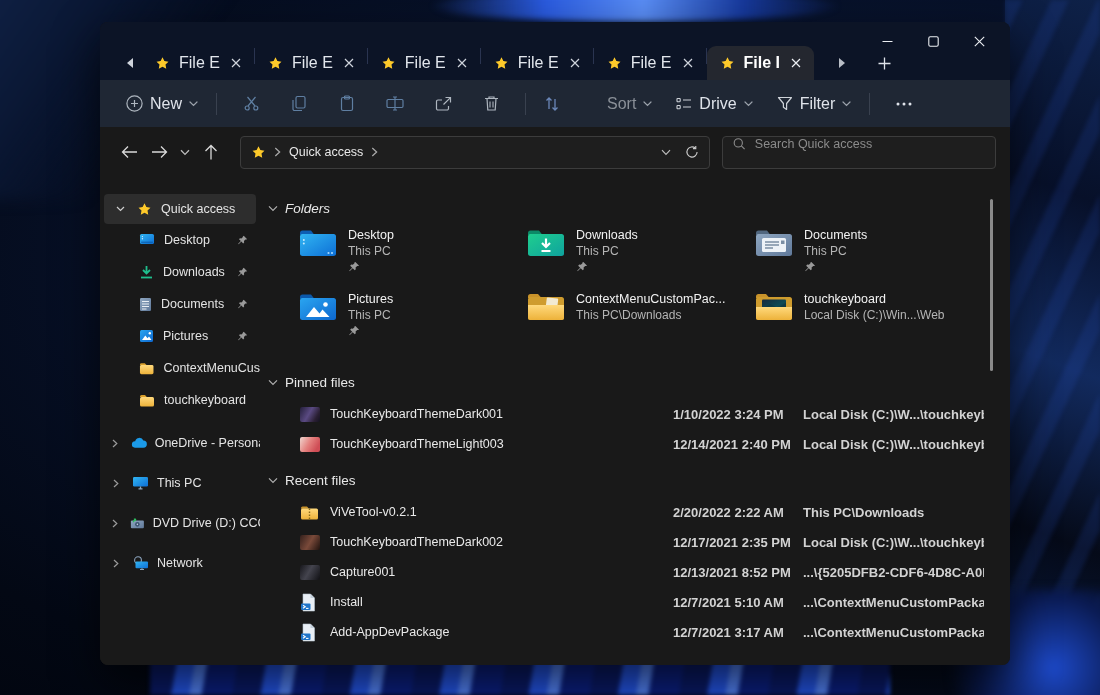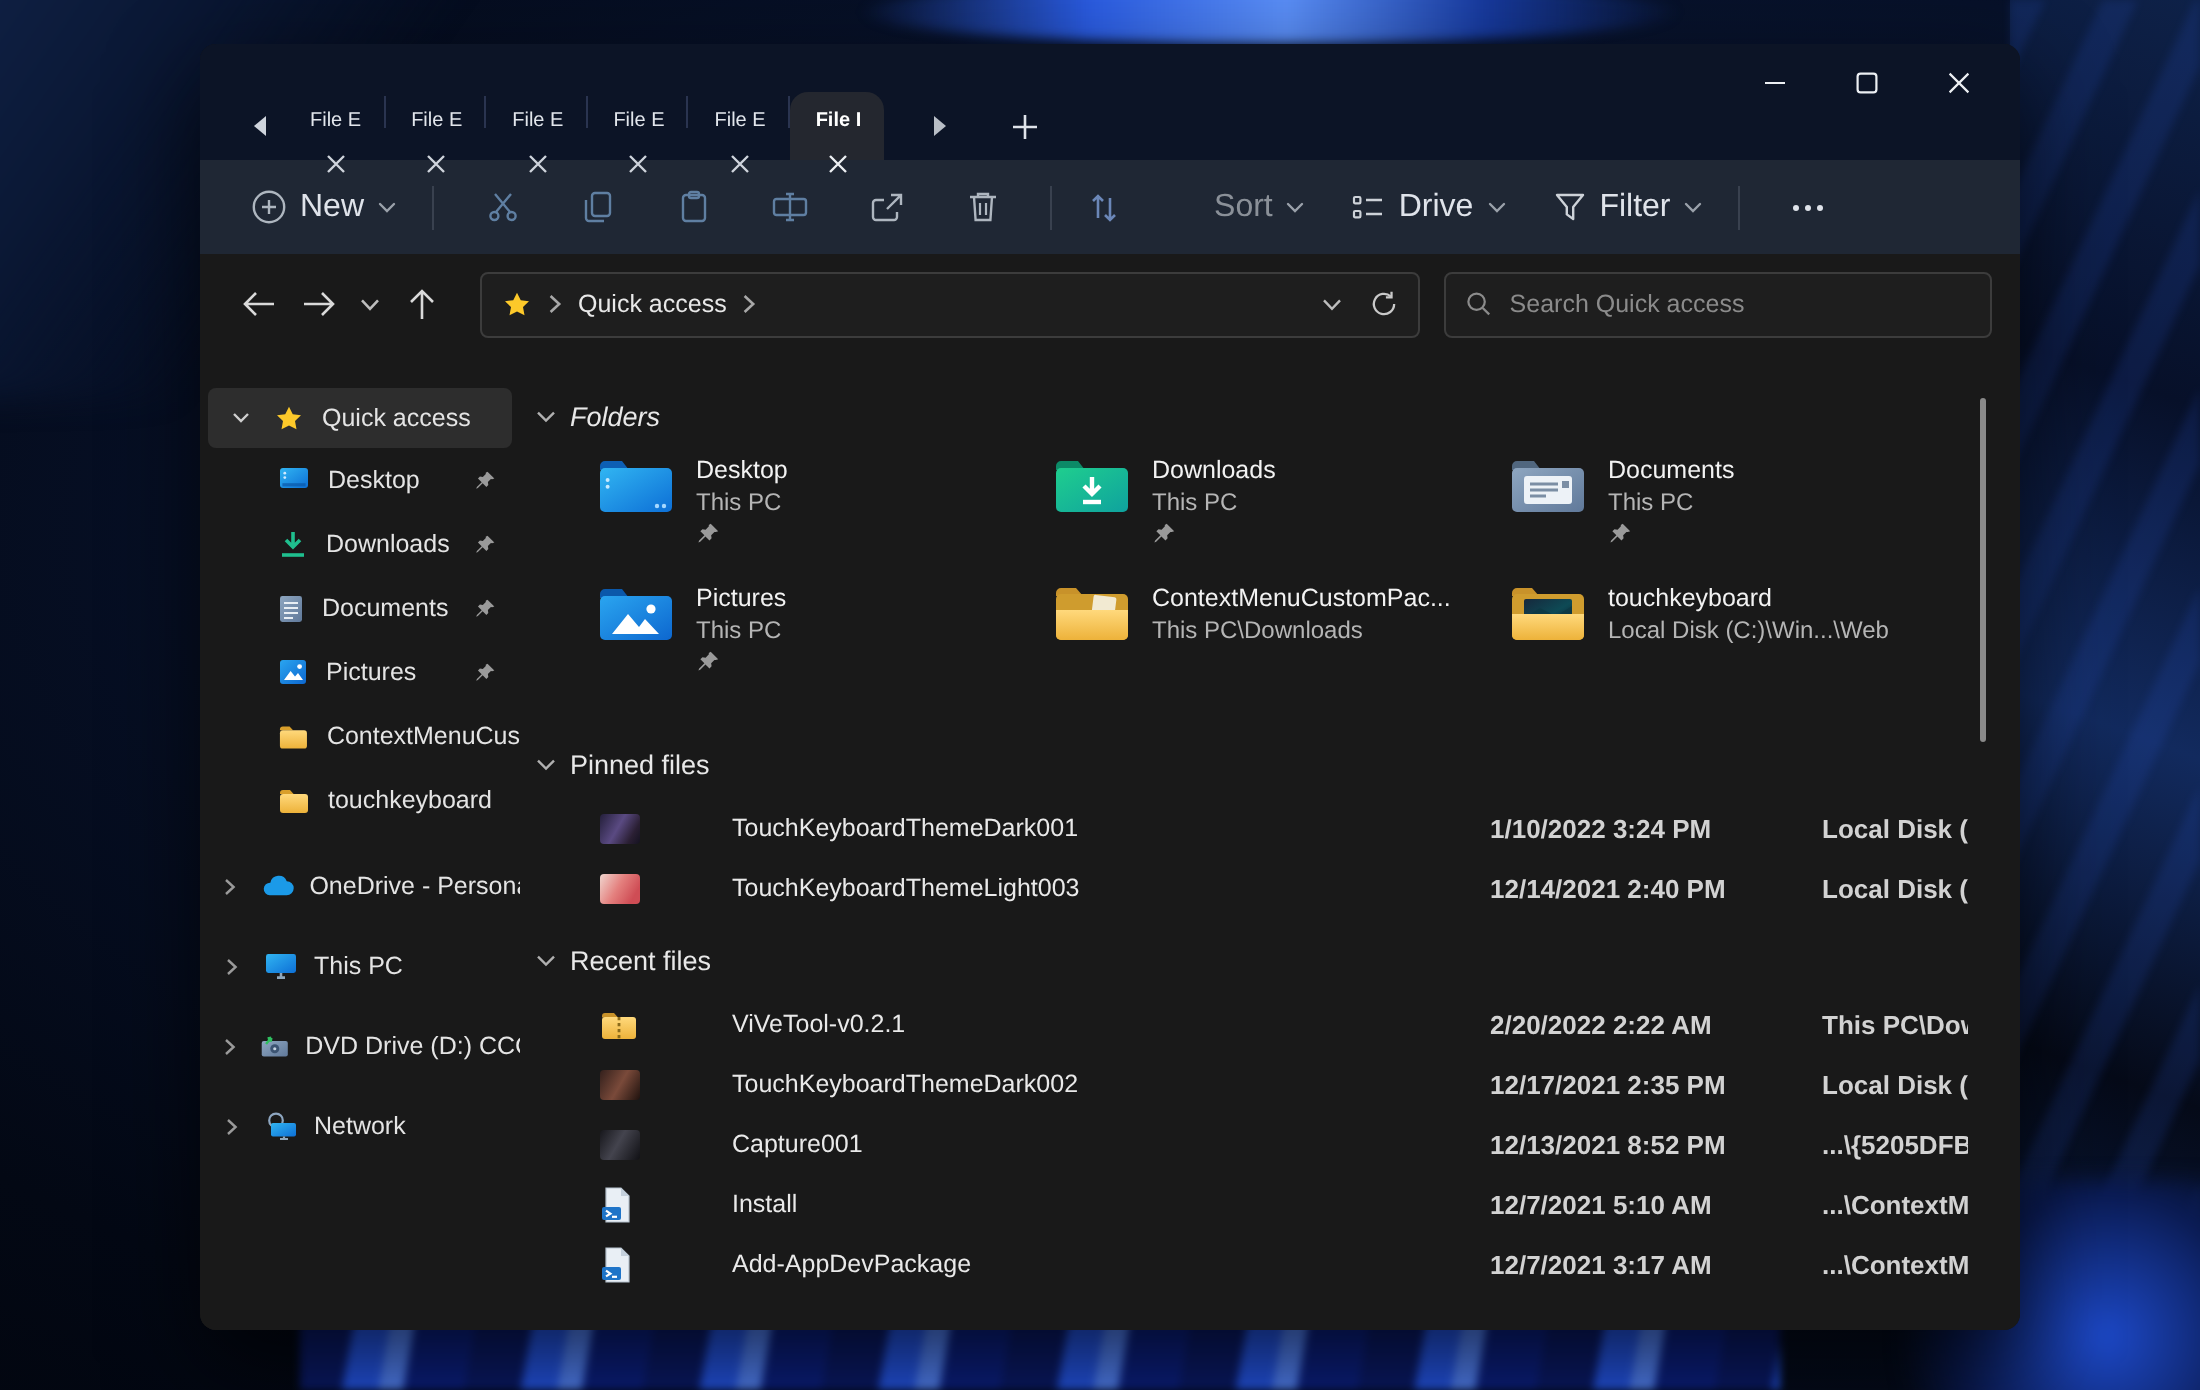--- a/index.html
+++ b/index.html
@@ -26,21 +26,21 @@
   
   .window { position:absolute; left:100px; top:22px; width:910px; height:643px;
     border-radius:8px; overflow:hidden; background:#191919;
     box-shadow:0 18px 45px rgba(0,0,0,.65); display:flex; flex-direction:column; }
 
   
   .tabbar { height:58px; background:#0c1426; position:relative; flex:none;
     display:flex; align-items:flex-end; padding-left:18px; }
   .tab-scroll { width:24px; height:34px; display:flex; align-items:center; justify-content:center; color:#cfd4dc; }
   .tab { height:34px; display:flex; align-items:center; gap:9px; padding:0 11px 0 13px;
-    color:#e2e6ec; font-size:10px; cursor:default;flex-direction:column; }
+    color:#e2e6ec; font-size:16px; cursor:default; }
   .tab .tab-close { display:flex; color:#cfd4dc; padding:2px; }
   .tab.active { background:#24272f; border-radius:9px 9px 0 0; font-weight:bold; color:#fff; }
   .tab-sep { width:1px; height:16px; background:#2a3450; align-self:center; margin-top:10px; }
   .newtab-btn { width:26px; height:26px; margin-left:18px; margin-bottom:4px;
     display:flex; align-items:center; justify-content:center; color:#dfe3ea; }
   .win-controls { position:absolute; top:4px; right:8px; display:flex; }
   .win-btn { width:46px; height:30px; display:flex; align-items:center; justify-content:center; color:#eceff3; }
 
   
   .toolbar { height:47px; background:#1f2734; flex:none; display:flex; align-items:center;
@@ -55,21 +55,21 @@
 
   
   .navrow { height:50px; background:#191919; flex:none; display:flex; align-items:center; padding:0 14px; }
   .nav-btn { width:30px; height:30px; display:flex; align-items:center; justify-content:center; color:#d9d9d9; }
   .nav-btn.small { width:22px; }
   .addressbox { width:470px; height:33px; margin-left:14px; background:#1e1e1e;
     border:1px solid #3c3c3c; border-radius:4px; display:flex; align-items:center;
     padding:0 10px; gap:8px; color:#e8e8e8; font-size:12.5px; }
   .addr-spacer { flex:1; }
   .searchbox { width:274px; height:33px; margin-left:auto; background:#1e1e1e;
-    border:1px solid #3c3c3c; border-radius:4px; display:flex; align-items:center;
+    border:1px solid #3c3c3c; border-radius:4px; display:flex; align-items:flex-start;
     padding:0 10px; gap:9px; }
   .searchbox input { background:transparent; border:none; outline:none; color:#c9c9c9;
     font-size:12.5px; width:100%; font-family:"Liberation Sans",sans-serif; }
   .searchbox input::placeholder { color:#8b8b8b; }
 
   
   .winbody { flex:1; display:flex; min-height:0; position:relative; background:#191919; }
 
   
   .sidebar { width:160px; flex:none; padding-top:17px; font-size:12.5px; color:#e4e4e4; overflow:hidden; }
@@ -91,21 +91,21 @@
 
   .tiles { margin-top:6px; display:grid; grid-template-columns:repeat(3,228px); grid-auto-rows:64px; padding-left:30px; }
   .tile { display:flex; gap:10px; align-items:flex-start; padding-top:2px; }
   .tile-icon { flex:none; width:40px; height:32px; display:flex; }
   .tile-name { color:#f2f2f2; line-height:16px; white-space:nowrap; }
   .tile-loc  { color:#b5b5b5; font-size:12px; line-height:16px; white-space:nowrap; }
   .tile-pin  { color:#9a9a9a; display:flex; margin-top:2px; }
 
   .file-rows { margin-top:6px; }
   .file-row { height:30px; padding-left:32px; display:grid;
-    grid-template-columns:30px 343px 130px auto; align-items:center;gap:36px; }
+    grid-template-columns:30px 343px 130px auto; align-items:center; }
   .fr-icon { display:flex; align-items:center; }
   .fr-name { color:#e9e9e9; white-space:nowrap; overflow:hidden; }
   .fr-date, .fr-path { color:#d2d2d2; font-size:13px; white-space:nowrap; overflow:hidden;font-weight:bold; }
 
   .thumb { width:20px; height:15px; border-radius:2px; }
   .t-dark001 { background:linear-gradient(120deg,#241f3a,#5a4a82 45%,#2a1f33 78%,#141220); }
   .t-light003 { background:linear-gradient(120deg,#f0d6cf,#e4807e 45%,#cf4d55 82%); }
   .t-dark002 { background:linear-gradient(120deg,#33201c,#7a4a3a 50%,#1f120e); }
   .t-capture { background:linear-gradient(120deg,#17171c,#44444e 45%,#101014); }
 

